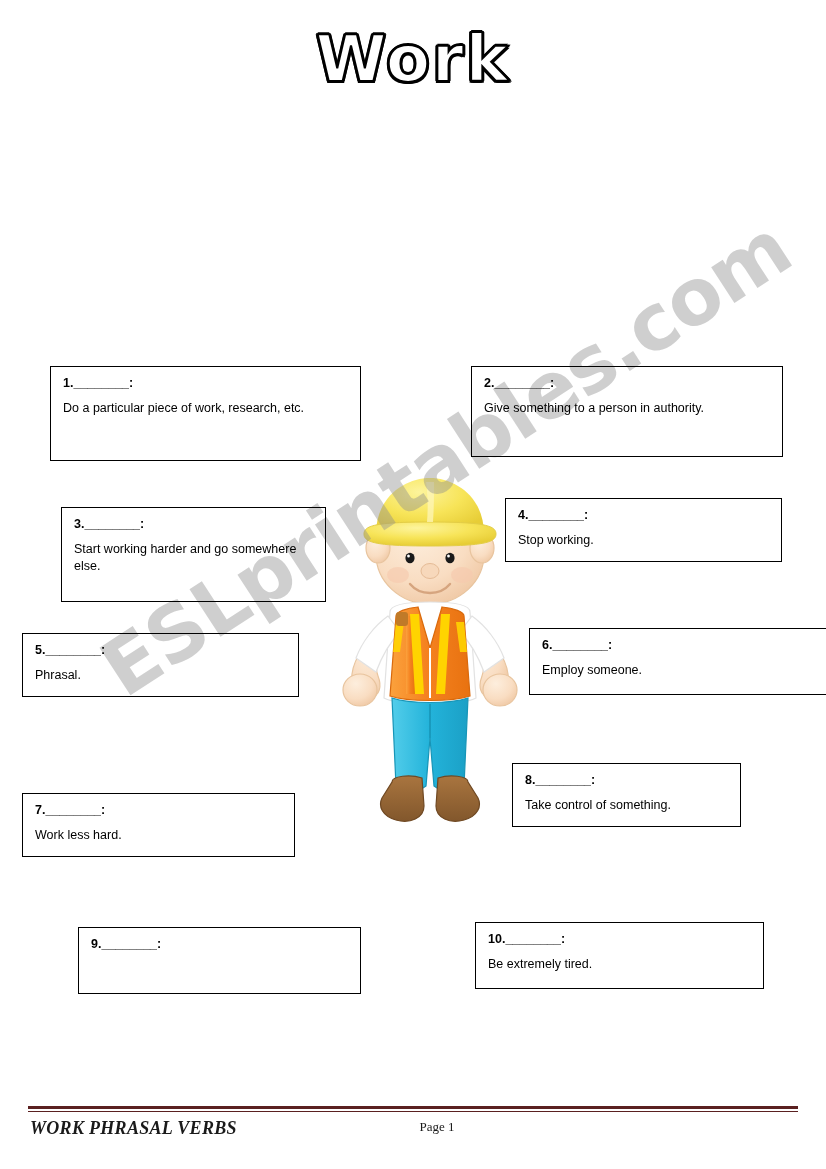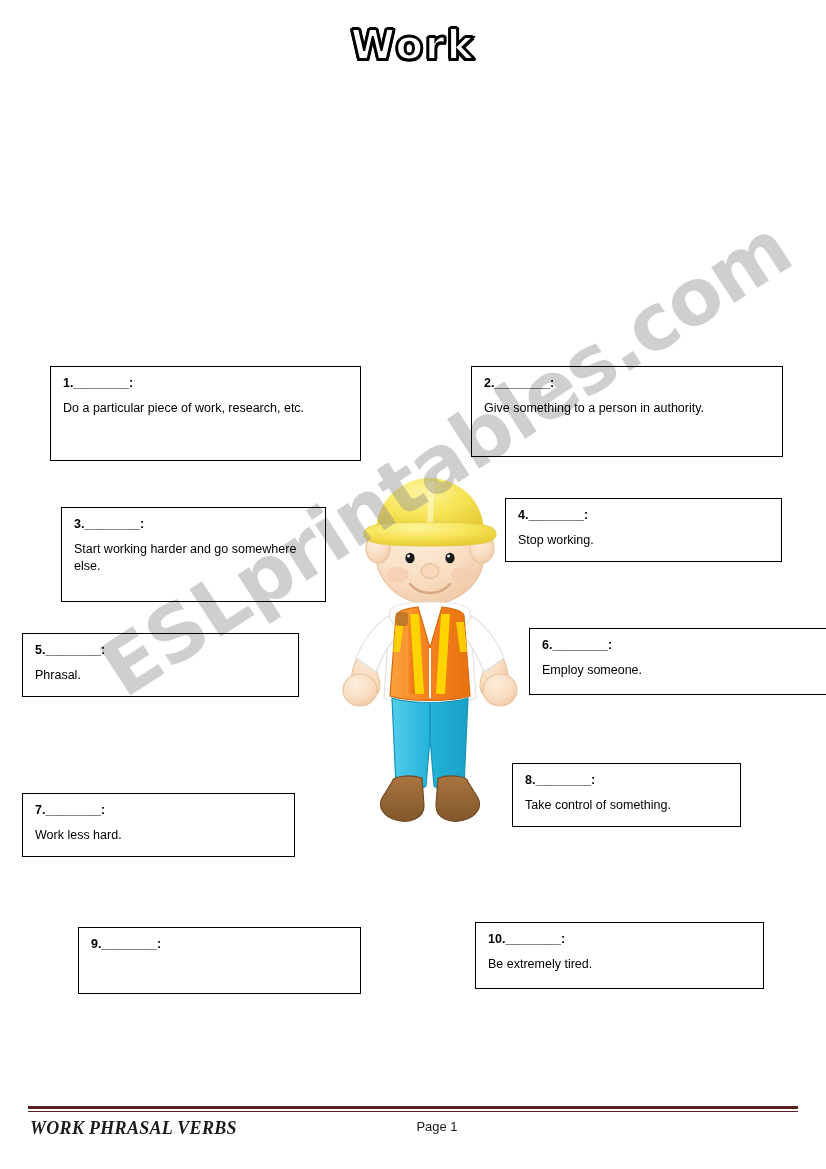--- a/index.html
+++ b/index.html
@@ -32,21 +32,21 @@
     display: inline-block;
     font-family: "DejaVu Sans", sans-serif;
     font-weight: bold;
     color: #ffffff;
     letter-spacing: 2px;
     -webkit-text-stroke: 2px #000000;
     text-shadow:
       2px 0 0 #000, -2px 0 0 #000, 0 2px 0 #000, 0 -2px 0 #000,
       1.5px 1.5px 0 #000, -1.5px 1.5px 0 #000, 1.5px -1.5px 0 #000, -1.5px -1.5px 0 #000;
   }
-  #title-work .outline-title { font-size: 40px; }
+  #title-work .outline-title { font-size: 64px; }
   #title-phrasal .outline-title { font-size: 52px; }
 
   
   #instruction {
     position: absolute;
     left: 28px;
     top: 190px;
     font-size: 15px;
     font-weight: bold;
     color: #000000;
@@ -173,21 +173,21 @@
     font-size: 18px;
     color: #1a1a1a;
     letter-spacing: 0.3px;
   }
   #footer-right {
     position: absolute;
     left: 0;
     top: 1119px;
     width: 826px;
     text-align: center;
-    font-family: Liberation Sans, sans-serif;
+    font-family: Liberation Serif, serif;
     font-size: 13px;
     color: #1a1a1a;
   }
   #footer-right span { position: relative; left: 24px; }
 </style>
 </head>
 <body>
 
 <div id="page">
 

